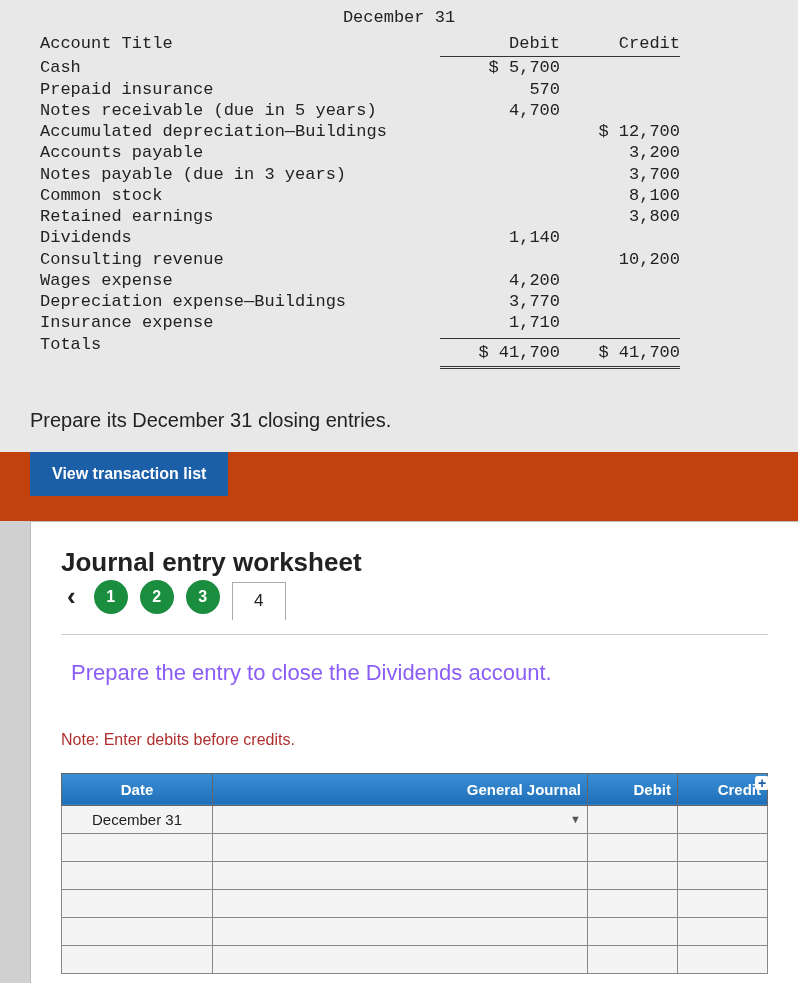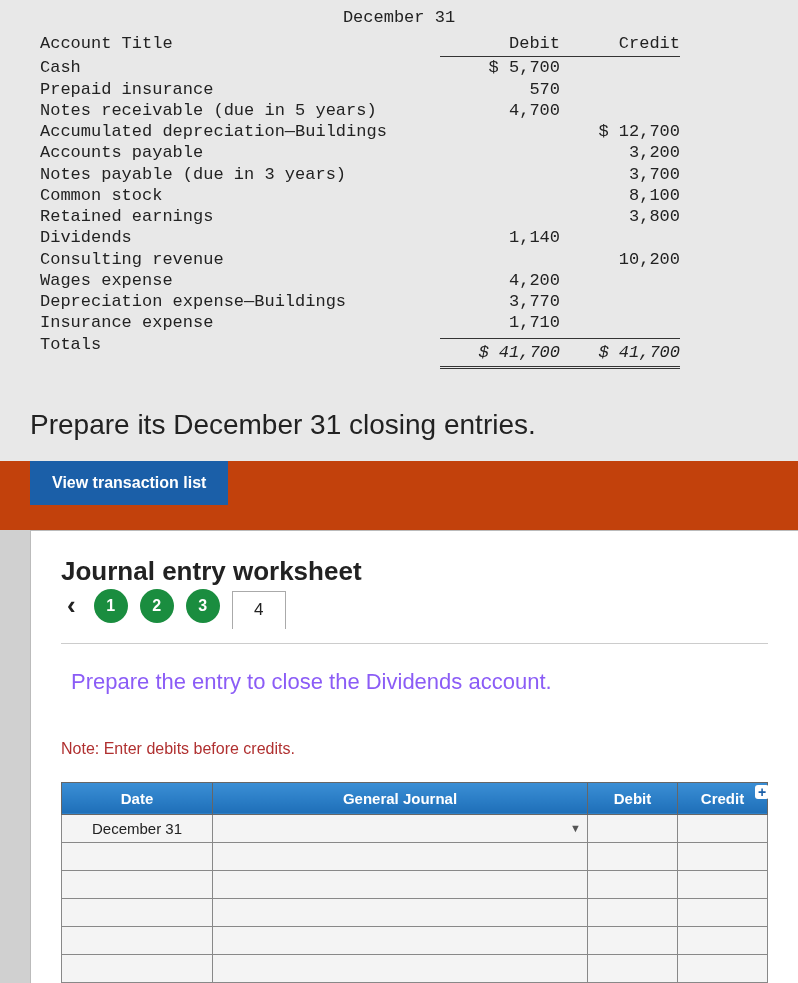--- a/index.html
+++ b/index.html
@@ -30,24 +30,23 @@
   .tb-credit { flex: 0 0 120px; text-align: right; }
   .tb-header .tb-debit, .tb-header .tb-credit {
     border-bottom: 1px solid #333;
     padding-bottom: 2px;
   }
   .tb-totals .tb-debit, .tb-totals .tb-credit {
     border-top: 1px solid #333;
     border-bottom: 3px double #333;
     padding: 3px 0;
     margin-top: 4px;
-    font-style: italic;
   }
   .instruction {
-    font-size: 28px;
+    font-size: 20px;
     color: #222;
     padding: 20px 30px 20px 30px;
     background: #e8e8e8;
   }
   .btn {
     display: inline-block;
     padding: 13px 22px;
     color: #fff;
     font-size: 16px;
     font-weight: bold;
@@ -122,21 +121,21 @@
     width: 100%;
     border-collapse: collapse;
     font-size: 15px;
   }
   .journal-table th {
     background: linear-gradient(#3b8fd6, #1e6fb8);
     color: #fff;
     font-weight: bold;
     padding: 7px 6px;
     border: 1px solid #666;
-    text-align: center;
+    text-align: right;
   }
   .journal-table td {
     border: 1px solid #888;
     background: #f4f4f4;
     height: 28px;
     padding: 4px 6px;
     color: #222;
   }
   .journal-table .date-col { width: 151px; text-align: center; }
   .journal-table .gj-col { width: auto; }

